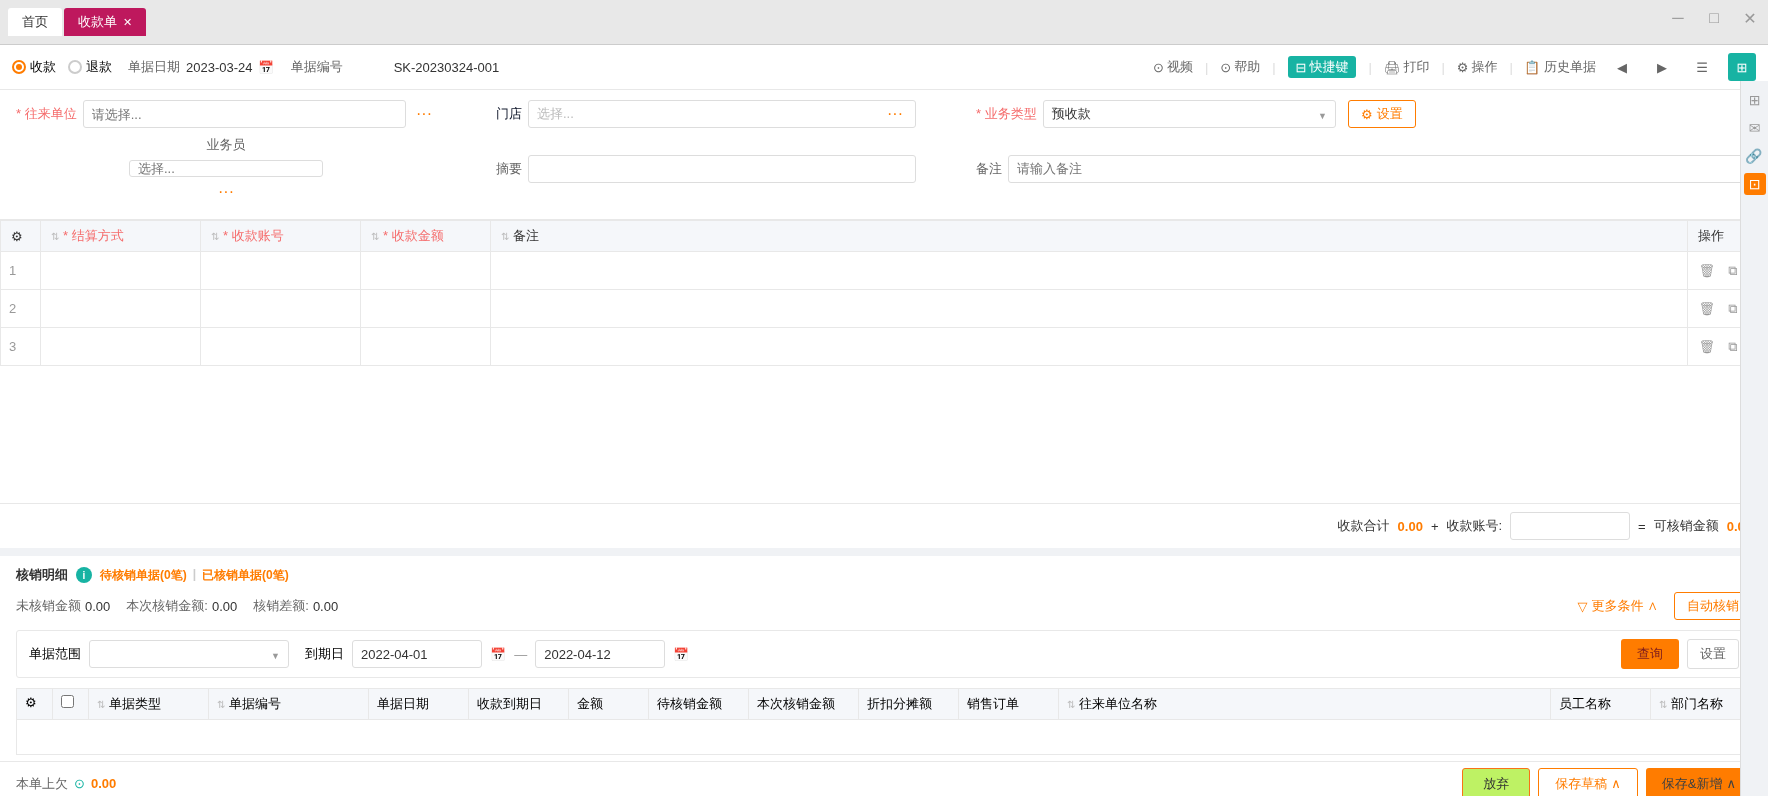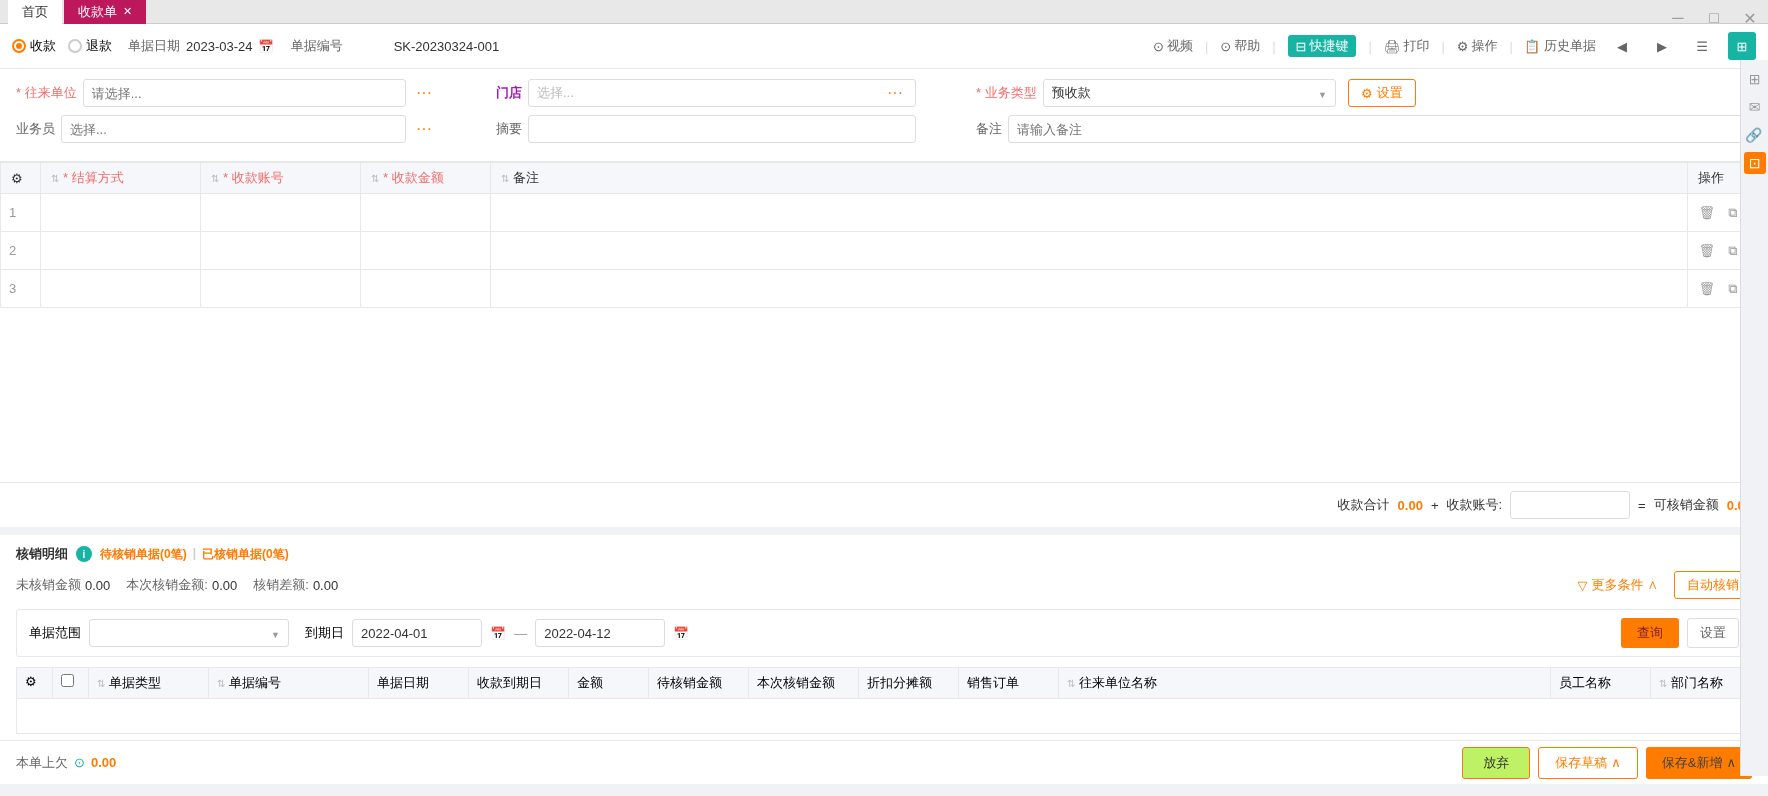--- a/index.html
+++ b/index.html
@@ -1,20 +1,20 @@
 <!DOCTYPE html>
 <html><head>
   <meta charset="utf-8">
   <style>
     * { box-sizing: border-box; margin: 0; padding: 0; font-family: 'Microsoft YaHei', Arial, sans-serif; font-size: 13px; }
     body { background: #f0f2f5; overflow: hidden; width: 1768px; height: 796px; }
 
     
     .tab-bar {
-      display: flex; align-items: center; background: #e8e8e8; height: 24px; border-bottom: 1px solid #ccc;
+      display: flex; align-items: center; background: #e8e8e8; height: 45px; border-bottom: 1px solid #ccc;
       padding: 0 8px; gap: 2px;
     }
     .tab-item {
       display: flex; align-items: center; padding: 0 14px; height: 28px; border-radius: 3px 3px 0 0;
       cursor: pointer; font-size: 13px; gap: 6px;
     }
     .tab-item.home { background: #fff; color: #333; }
     .tab-item.active { background: #be185d; color: #fff; }
     .tab-close { font-size: 11px; cursor: pointer; }
 
@@ -189,42 +189,42 @@
   <div class="form-area">
     <div class="form-row">
 
       <div class="form-field" style="max-width:420px;">
         <label class="red-text">* 往来单位</label>
         <input class="form-input" type="text" style="color: rgb(187, 187, 187);" placeholder="请选择...">
         <span class="dots-btn">···</span>
       </div>
 
       <div class="form-field" style="max-width:420px;margin-left:60px;">
-        <label style="color:#a21caf;font-weight:bold;">门店</label>
+        <label style="color:#0f172a;">门店</label>
         <div class="select-input">
           <span>选择...</span>
           <span class="dots-btn">···</span>
         </div>
       </div>
 
       <div class="form-field" style="margin-left:60px;max-width:360px;">
         <label class="red-text">* 业务类型</label>
         <div class="select-input" style="color:#333;">
           <span>预收款</span>
           <span class="chevron-down"></span>
         </div>
       </div>
       <button class="auto-btn" style="margin-left:12px;display:flex;align-items:center;gap:4px;">
         <span>⚙</span>
         <span>设置</span>
       </button>
     </div>
     <div class="form-row">
 
-      <div class="form-field" style="max-width:420px;">
+      <div class="form-field" style="max-width:420px;flex-direction:column;">
         <label style="color:#666;">业务员</label>
         <input class="form-input" type="text" style="color: rgb(187, 187, 187);" placeholder="选择...">
         <span class="dots-btn">···</span>
       </div>
 
       <div class="form-field" style="margin-left:60px;max-width:420px;">
         <label style="color:#666;">摘要</label>
         <input class="form-input" type="text" style="">
       </div>
 

